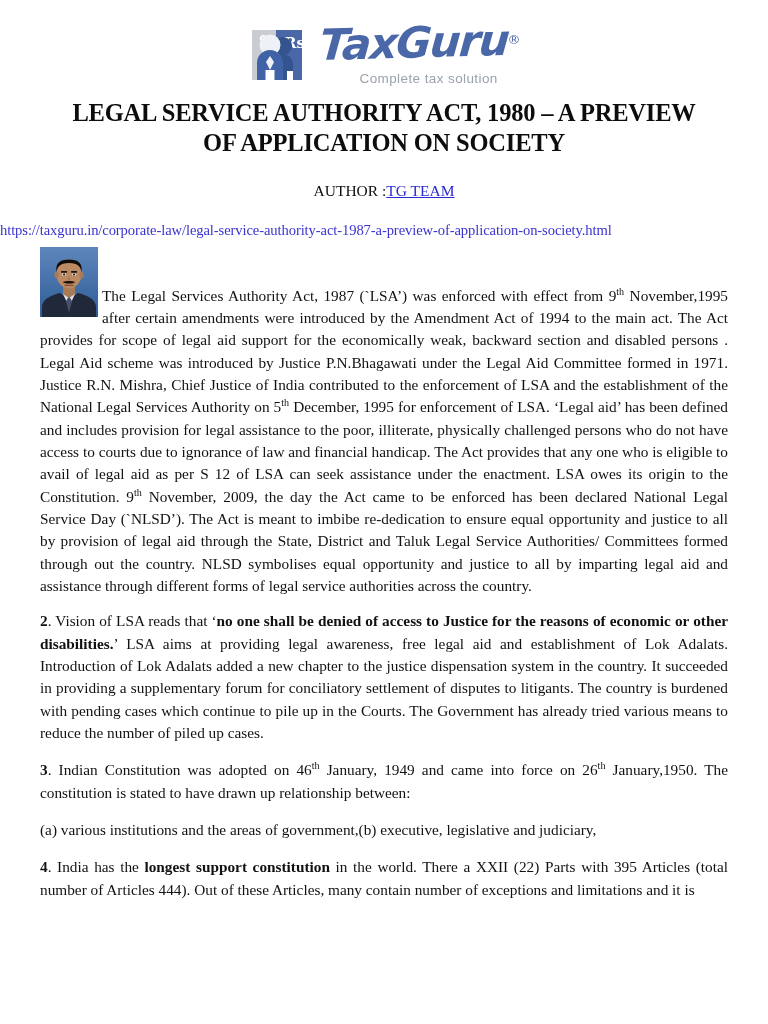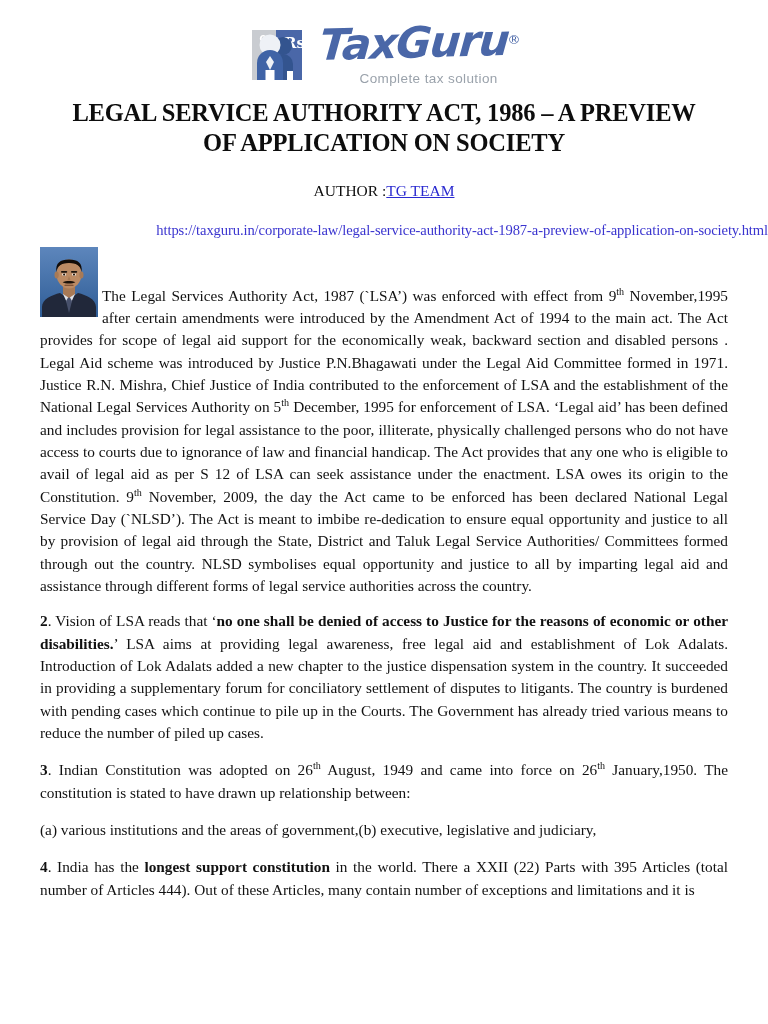--- a/index.html
+++ b/index.html
@@ -105,21 +105,21 @@
   }
   .author-link {
     color: #2a2ad0;
     text-decoration: underline;
     cursor: pointer;
   }
 
   
   .doc-url {
     margin-top: 22px;
-    text-align: right;
+    text-align: left;
     font-size: 14.6px;
     color: #3a34cf;
     letter-spacing: -0.1px;
     cursor: pointer;
   }
 
   
   .byline {
     margin-top: 32px;
     margin-right: 40px;
@@ -192,21 +192,21 @@
 
       <div class="logo-words">
         <span class="logo-script">TaxGuru</span>
         <span class="logo-reg">®</span>
         <span class="logo-tag">Complete tax solution</span>
       </div>
 
     </div>
   </div>
 
-  <h1 class="doc-title">LEGAL SERVICE AUTHORITY ACT, 1986 – A PREVIEW OF APPLICATION ON SOCIETY</h1>
+  <h1 class="doc-title">LEGAL SERVICE AUTHORITY ACT, 1980 – A PREVIEW OF APPLICATION ON SOCIETY</h1>
 
   <div class="author-line">
     <span>AUTHOR :</span><a class="author-link">TG TEAM</a>
   </div>
 
   <div class="doc-url">https://taxguru.in/corporate-law/legal-service-authority-act-1987-a-preview-of-application-on-society.html</div>
 
 
   <div class="body-wrap">
 
@@ -249,21 +249,21 @@
         <path d="M22.6 35.2 C25.5 33.6 32.5 33.6 35.4 35.2 C32.6 36.9 25.4 36.9 22.6 35.2 Z" fill="#191008"></path>
 
         <path d="M25 38.2 h8" stroke="#6e4228" stroke-width="1.1" fill="none" stroke-linecap="round"></path>
       </svg>
     </div>
 
     <p class="para first"><span>The Legal Services Authority Act, 1987 (`LSA’) was enforced with effect from 9</span><sup>th</sup><span> November,1995 after certain amendments were introduced by the Amendment Act of 1994 to the main act. The Act provides for scope of legal aid support for the economically weak, backward section and disabled persons . Legal Aid scheme was introduced by Justice P.N.Bhagawati under the Legal Aid Committee formed in 1971. Justice R.N. Mishra, Chief Justice of India contributed to the enforcement of LSA and the establishment of the National Legal Services Authority on 5</span><sup>th</sup><span> December, 1995 for enforcement of LSA. ‘Legal aid’ has been defined and includes provision for legal assistance to the poor, illiterate, physically challenged persons who do not have access to courts due to ignorance of law and financial handicap. The Act provides that any one who is eligible to avail of legal aid as per S 12 of LSA can seek assistance under the enactment. LSA owes its origin to the Constitution.  9</span><sup>th</sup><span> November, 2009, the day the Act came to be enforced has been declared National Legal Service Day (`NLSD’). The Act is meant to imbibe re-dedication to ensure equal opportunity and justice to all by provision of legal aid through the State, District and Taluk Legal Service Authorities/ Committees formed through out the country. NLSD symbolises equal opportunity and justice to all by imparting legal aid and assistance through different forms of legal service authorities across the country.</span></p>
 
     <p class="para tight"><span class="b">2</span><span>. Vision of LSA reads that ‘</span><span class="b">no one shall be denied of access to Justice for the reasons of economic or other disabilities.</span><span>’ LSA aims at providing legal awareness, free legal aid and establishment of Lok Adalats. Introduction of Lok Adalats added a new chapter to the justice dispensation system in the country. It succeeded in providing a supplementary forum for conciliatory settlement of disputes to litigants. The country is burdened with pending cases which continue to pile up in the Courts. The Government has already tried various means to reduce the number of piled up cases.</span></p>
 
-    <p class="para tight"><span class="b">3</span><span>. Indian Constitution was adopted on 26</span><sup>th</sup><span> August, 1949 and came into force on 26</span><sup>th</sup><span> January,1950. The constitution is stated to have drawn up relationship between:</span></p>
+    <p class="para tight"><span class="b">3</span><span>. Indian Constitution was adopted on 46</span><sup>th</sup><span> January, 1949 and came into force on 26</span><sup>th</sup><span> January,1950. The constitution is stated to have drawn up relationship between:</span></p>
 
     <p class="para tight">(a) various institutions and the areas of government,(b) executive, legislative and judiciary,</p>
 
 
     <p class="para"><span class="b">4</span><span>. India has the </span><span class="b">longest support constitution</span><span> in the world. There a XXII (22) Parts with 395 Articles (total number of Articles 444). Out of these Articles, many contain number of exceptions and limitations and it is</span></p>
 
   </div>
 
 </div>
 

